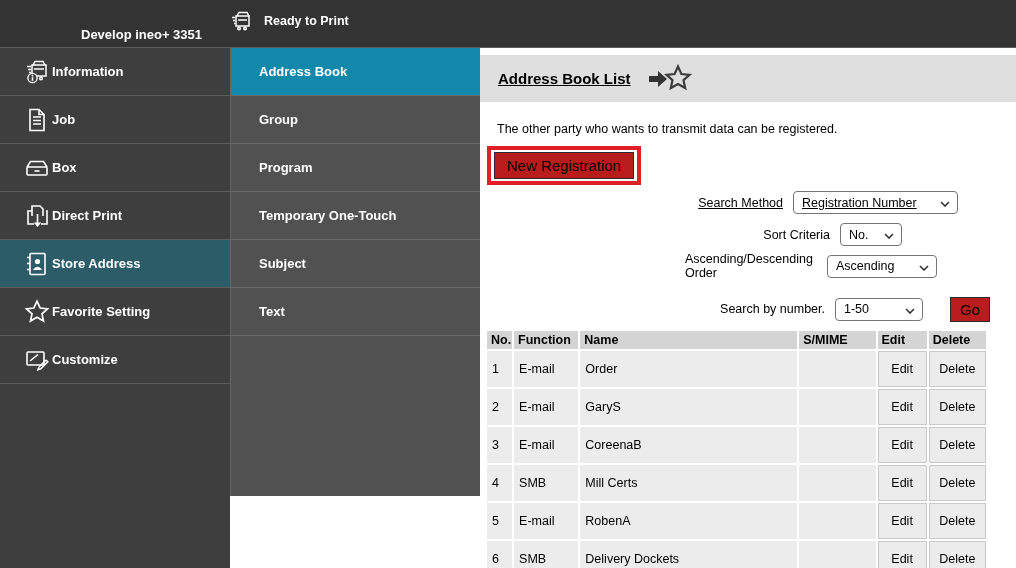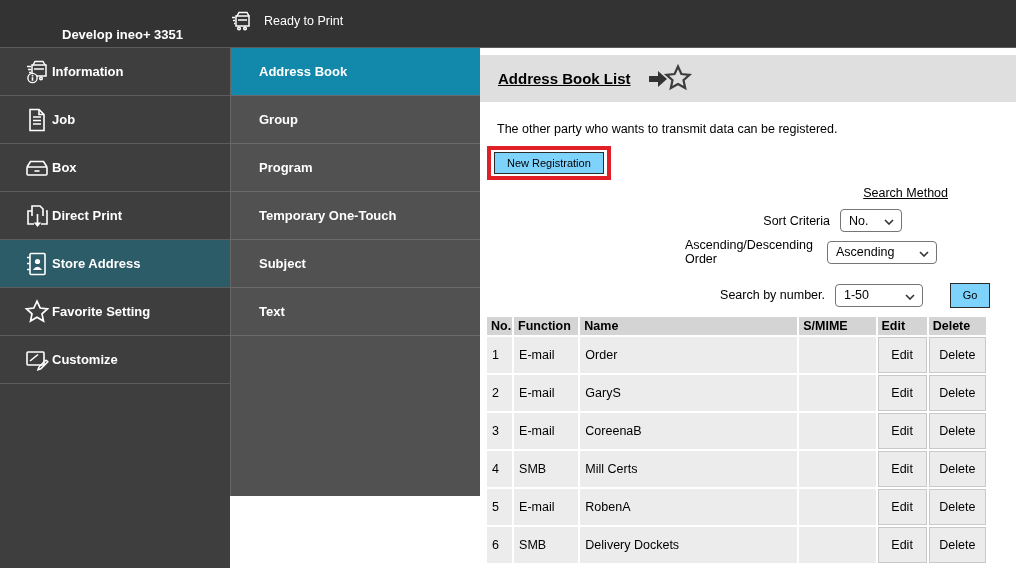--- a/index.html
+++ b/index.html
@@ -3,25 +3,25 @@
 <meta charset="utf-8">
 <style>
   * { margin:0; padding:0; box-sizing:border-box; }
   html,body { width:1016px; height:568px; overflow:hidden; background:#fff;
     font-family:"Liberation Sans", sans-serif; }
   .page { position:relative; width:1016px; height:568px; }
 
   
   .topbar { position:absolute; left:0; top:0; width:1016px; height:48px;
     background:#333333; border-bottom:1px solid #5c5c5c; }
-  .topbar .device { position:absolute; left:62px; top:27px; color:#fff;
+  .topbar .device { position:absolute; left:81px; top:27px; color:#fff;
     font-size:13px; font-weight:bold; }
   .topbar .status-wrap { position:absolute; left:228px; top:8px; display:flex;
     align-items:center; gap:10px; }
-  .topbar .status { color:#fff; font-size:12.5px; font-weight:normal; }
+  .topbar .status { color:#fff; font-size:12.5px; font-weight:bold; }
 
   
   .sidebar { position:absolute; left:0; top:48px; width:230px; height:520px;
     background:#3e3e3e; }
   .side-item { height:48px; border-bottom:1px solid #5c5c5c; display:flex;
     align-items:center; padding-left:22px; cursor:pointer; }
   .side-item.selected { background:#2d5c69; }
   .side-item .lbl { color:#fff; font-size:13px; font-weight:bold; }
   .side-item svg { flex:0 0 auto; }
 
@@ -35,21 +35,21 @@
 
   
   .main { position:absolute; left:480px; top:48px; width:536px; height:520px;
     background:#fff; }
   .title-band { margin-top:7px; height:47px; background:#dfdfdf; display:flex;
     align-items:center; padding-left:18px; gap:16px;text-decoration:underline; }
   .title-band .title { font-size:15px; font-weight:bold; color:#000; }
   .desc { margin:20px 0 0 17px; font-size:12.5px; color:#000; }
   .newreg-wrap { display:inline-block; margin:10px 0 0 7px;
     border:4px solid #e01f26; padding:2px 3px; background:#fff; }
-  .btn { background:#7dd3fc; border:1.5px solid #2b2b2b; font-size:11px;
+  .btn { background:#b91c1c; border:1.5px solid #2b2b2b; font-size:15px;
     color:#000; padding:4px 12px; cursor:pointer;
     font-family:"Liberation Sans", sans-serif; }
 
   .form-row { display:flex; justify-content:flex-end; align-items:center;
     margin-top:9px; }
   .form-row .flabel { font-size:12.5px; color:#000; margin-right:10px;
     text-align:left; }
   .form-row.r1 { padding-right:58px; margin-top:6px;text-decoration:underline; }
   .form-row.r2 { padding-right:114px;padding-left:8px; }
   .form-row.r3 { padding-right:79px; margin-top:6px; }
@@ -214,20 +214,26 @@
     </div>
 
     <div class="desc">The other party who wants to transmit data can be registered.</div>
 
     <div class="newreg-wrap">
       <button class="btn">New Registration</button>
     </div>
 
     <div class="form-row r1">
       <span class="flabel">Search Method</span>
+      <div class="sel" style="width:165px">
+        <span class="sel-val">Registration Number</span>
+        <svg class="chev" width="10" height="6" viewBox="0 0 10 6">
+          <path d="M1 1 L5 5 L9 1" stroke="#333" stroke-width="1.6" fill="none"></path>
+        </svg>
+      </div>
     </div>
 
     <div class="form-row r2">
       <span class="flabel">Sort Criteria</span>
       <div class="sel" style="width:62px">
         <span class="sel-val">No.</span>
         <svg class="chev" width="10" height="6" viewBox="0 0 10 6">
           <path d="M1 1 L5 5 L9 1" stroke="#333" stroke-width="1.6" fill="none"></path>
         </svg>
       </div>

